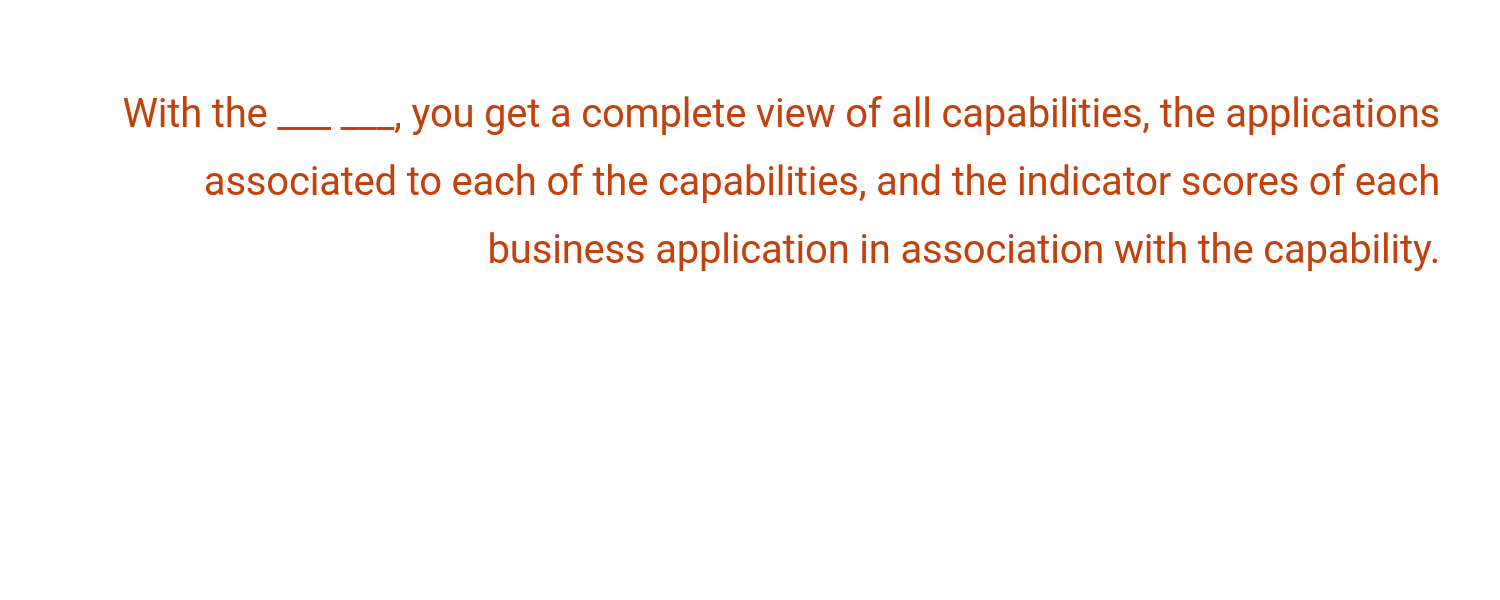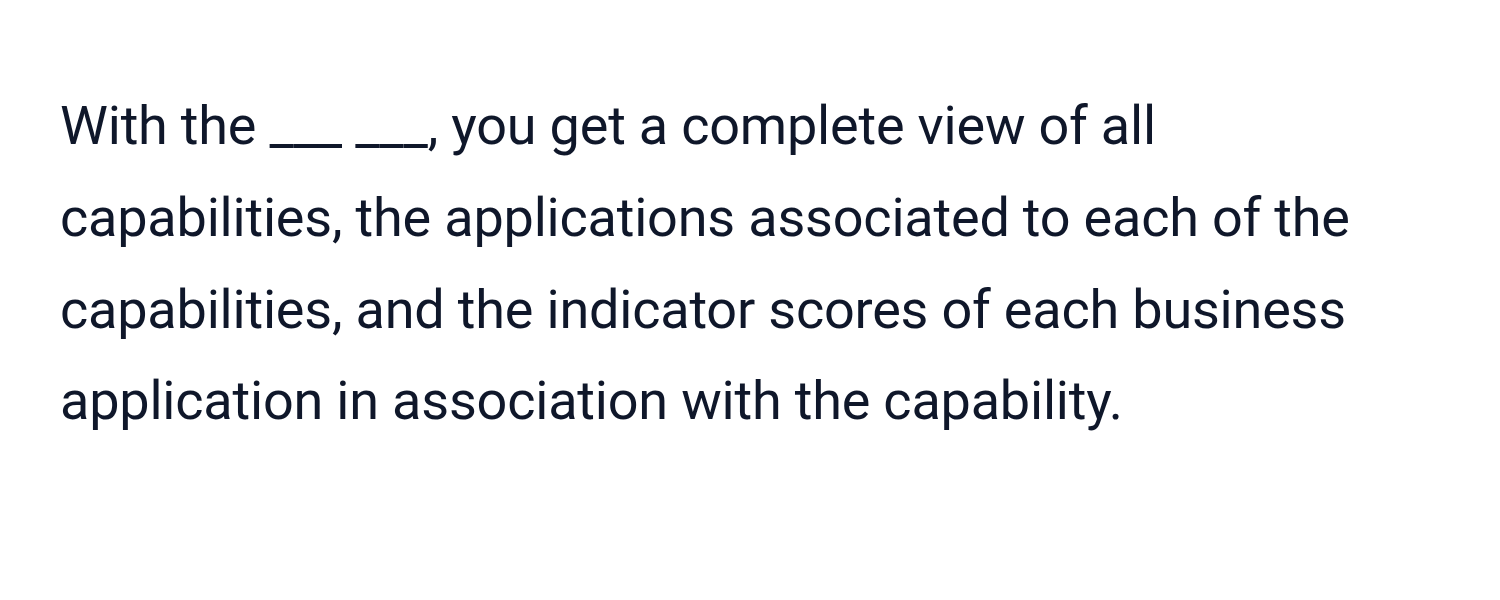--- a/index.html
+++ b/index.html
@@ -10,24 +10,25 @@
     body {
       width: 1500px;
       height: 600px;
       background: #ffffff;
       font-family: -apple-system, BlinkMacSystemFont, "Segoe UI", Roboto, Helvetica, Arial, sans-serif;
       padding: 80px 60px 60px 60px;
       display: flex;
       align-items: flex-start;
     }
     .question-text {
-      font-size: 54px;
+      font-size: 40px;
       line-height: 1.7;
-      color: #0f172a;
+      color: #c2410c;
       font-weight: 400;
       letter-spacing: -0.2px;
       max-width: 1380px;
+      text-align: right;
     }
   </style>
 </head>
 <body>
 
 <div class="question-text">With the ___ ___, you get a complete view of all capabilities, the applications associated to each of the capabilities, and the indicator scores of each business application in association with the capability.</div>
 
 </body></html>

